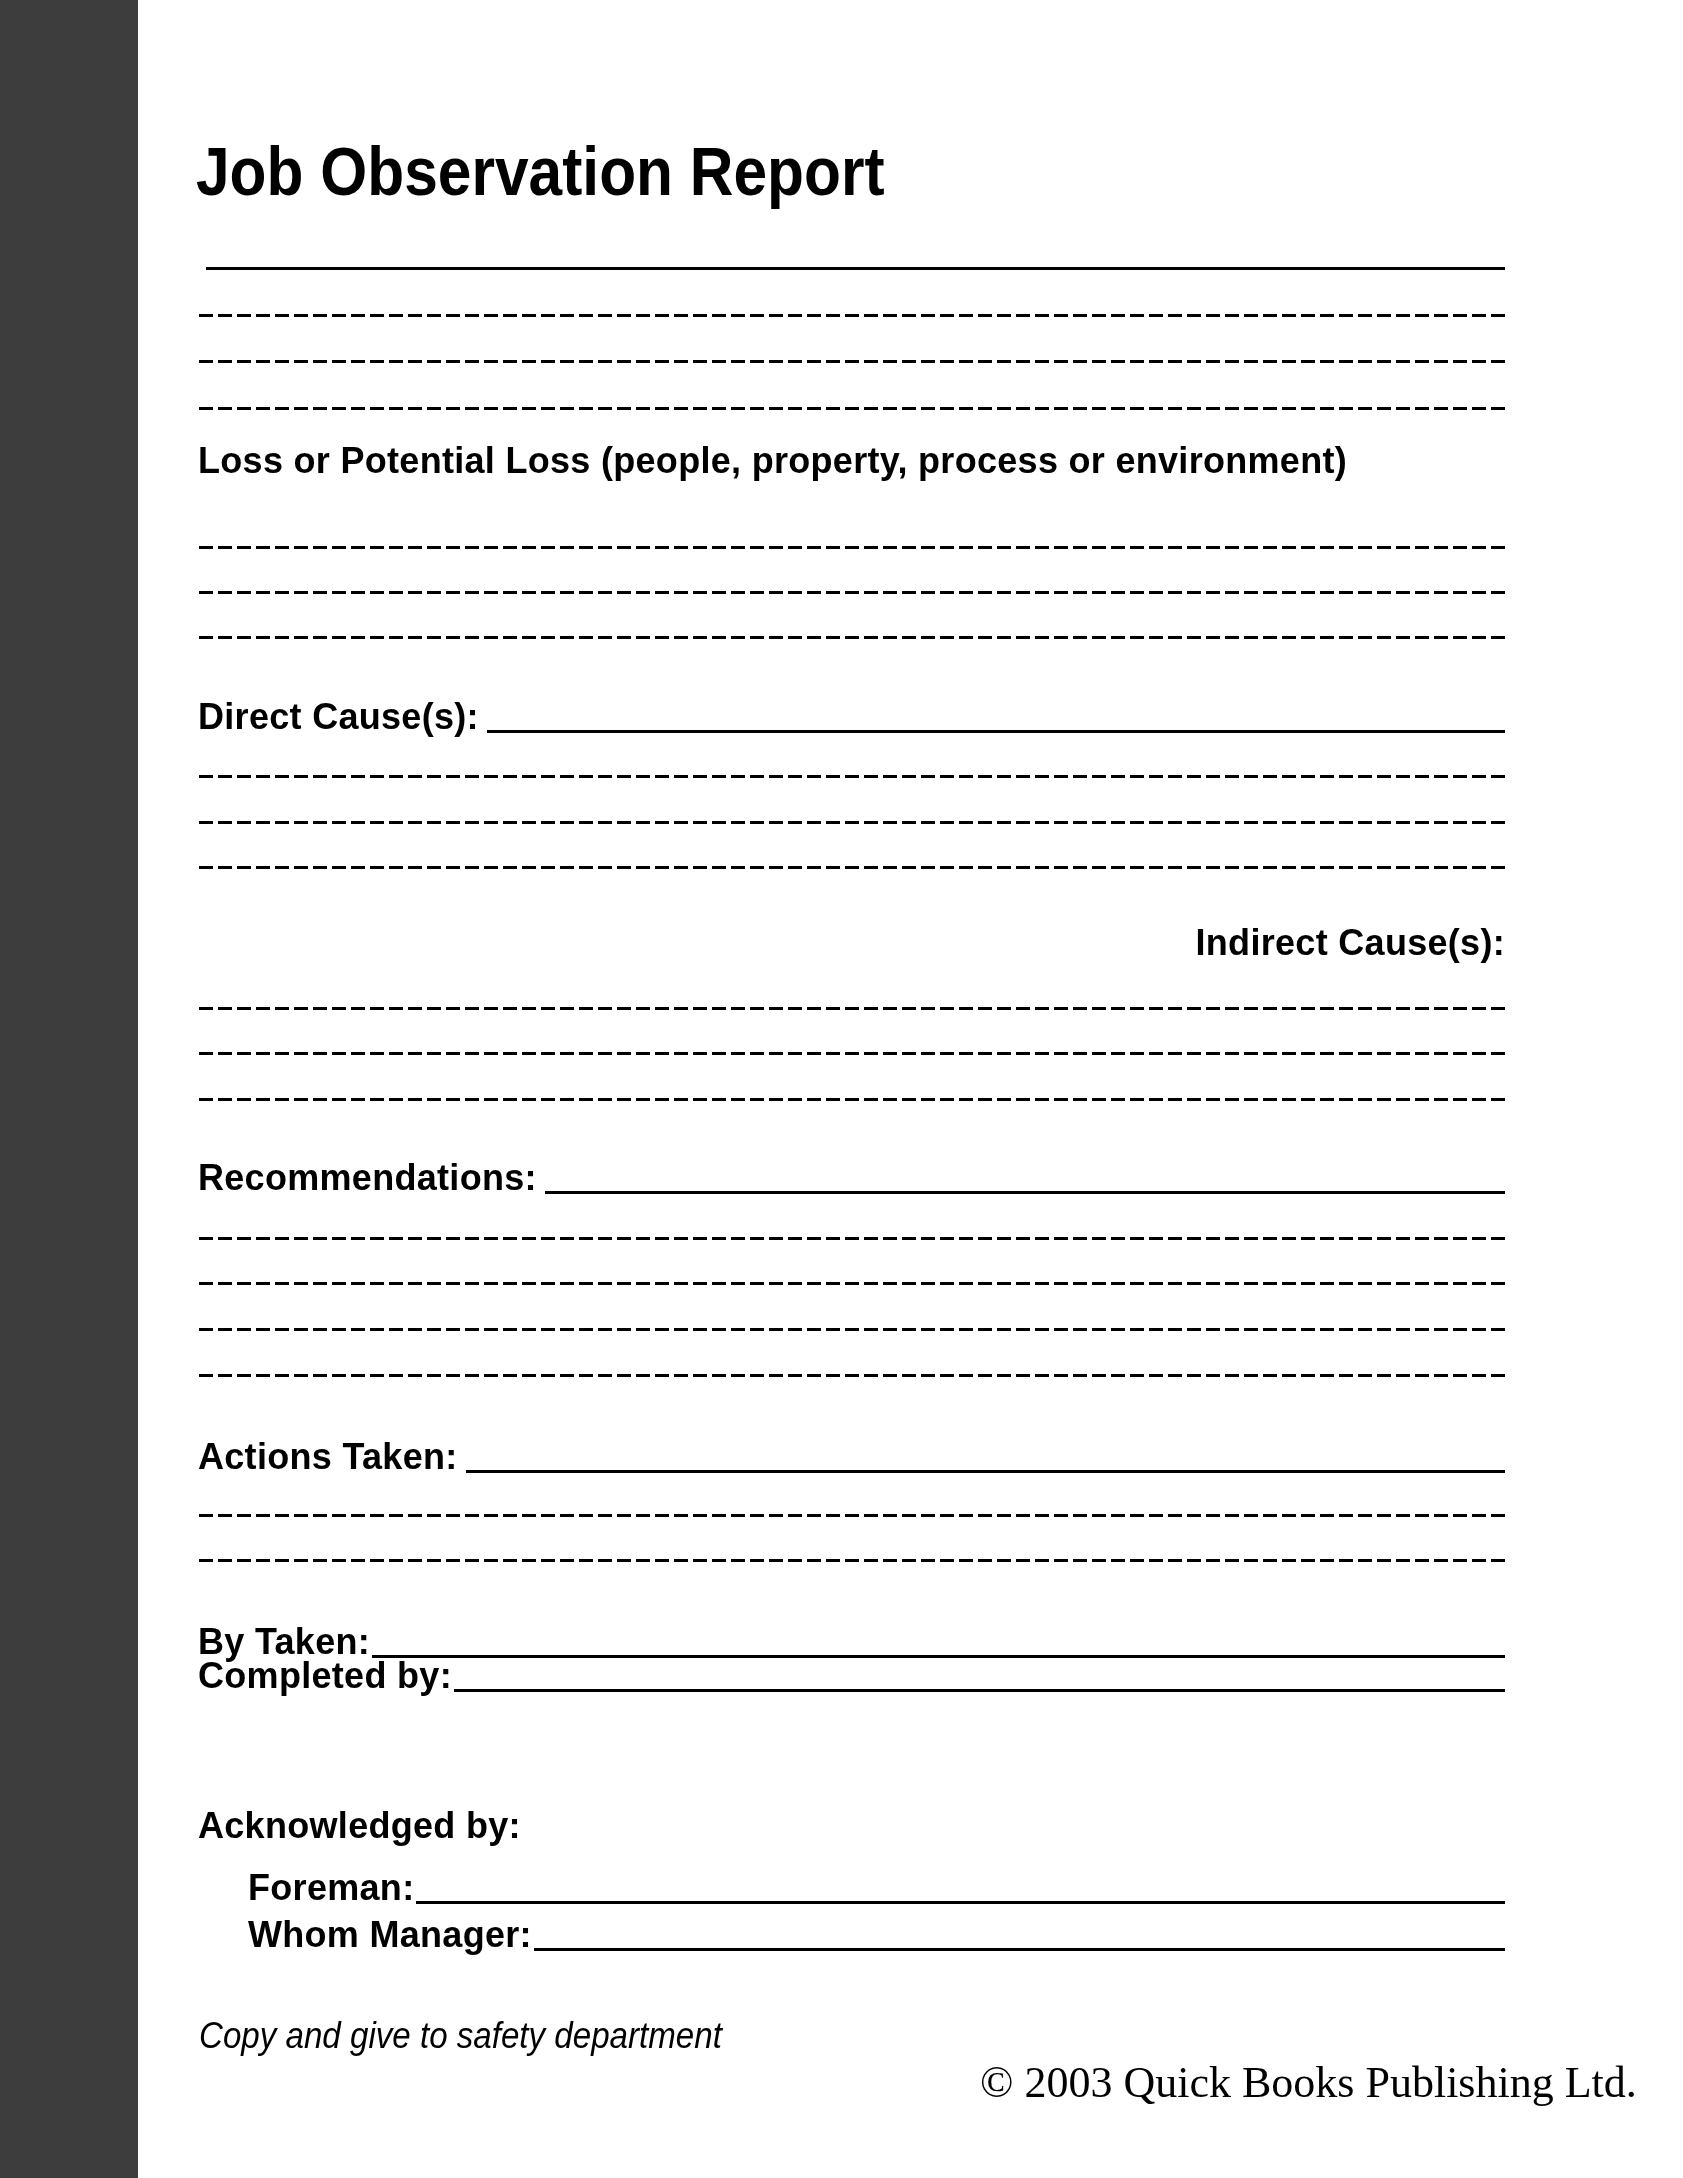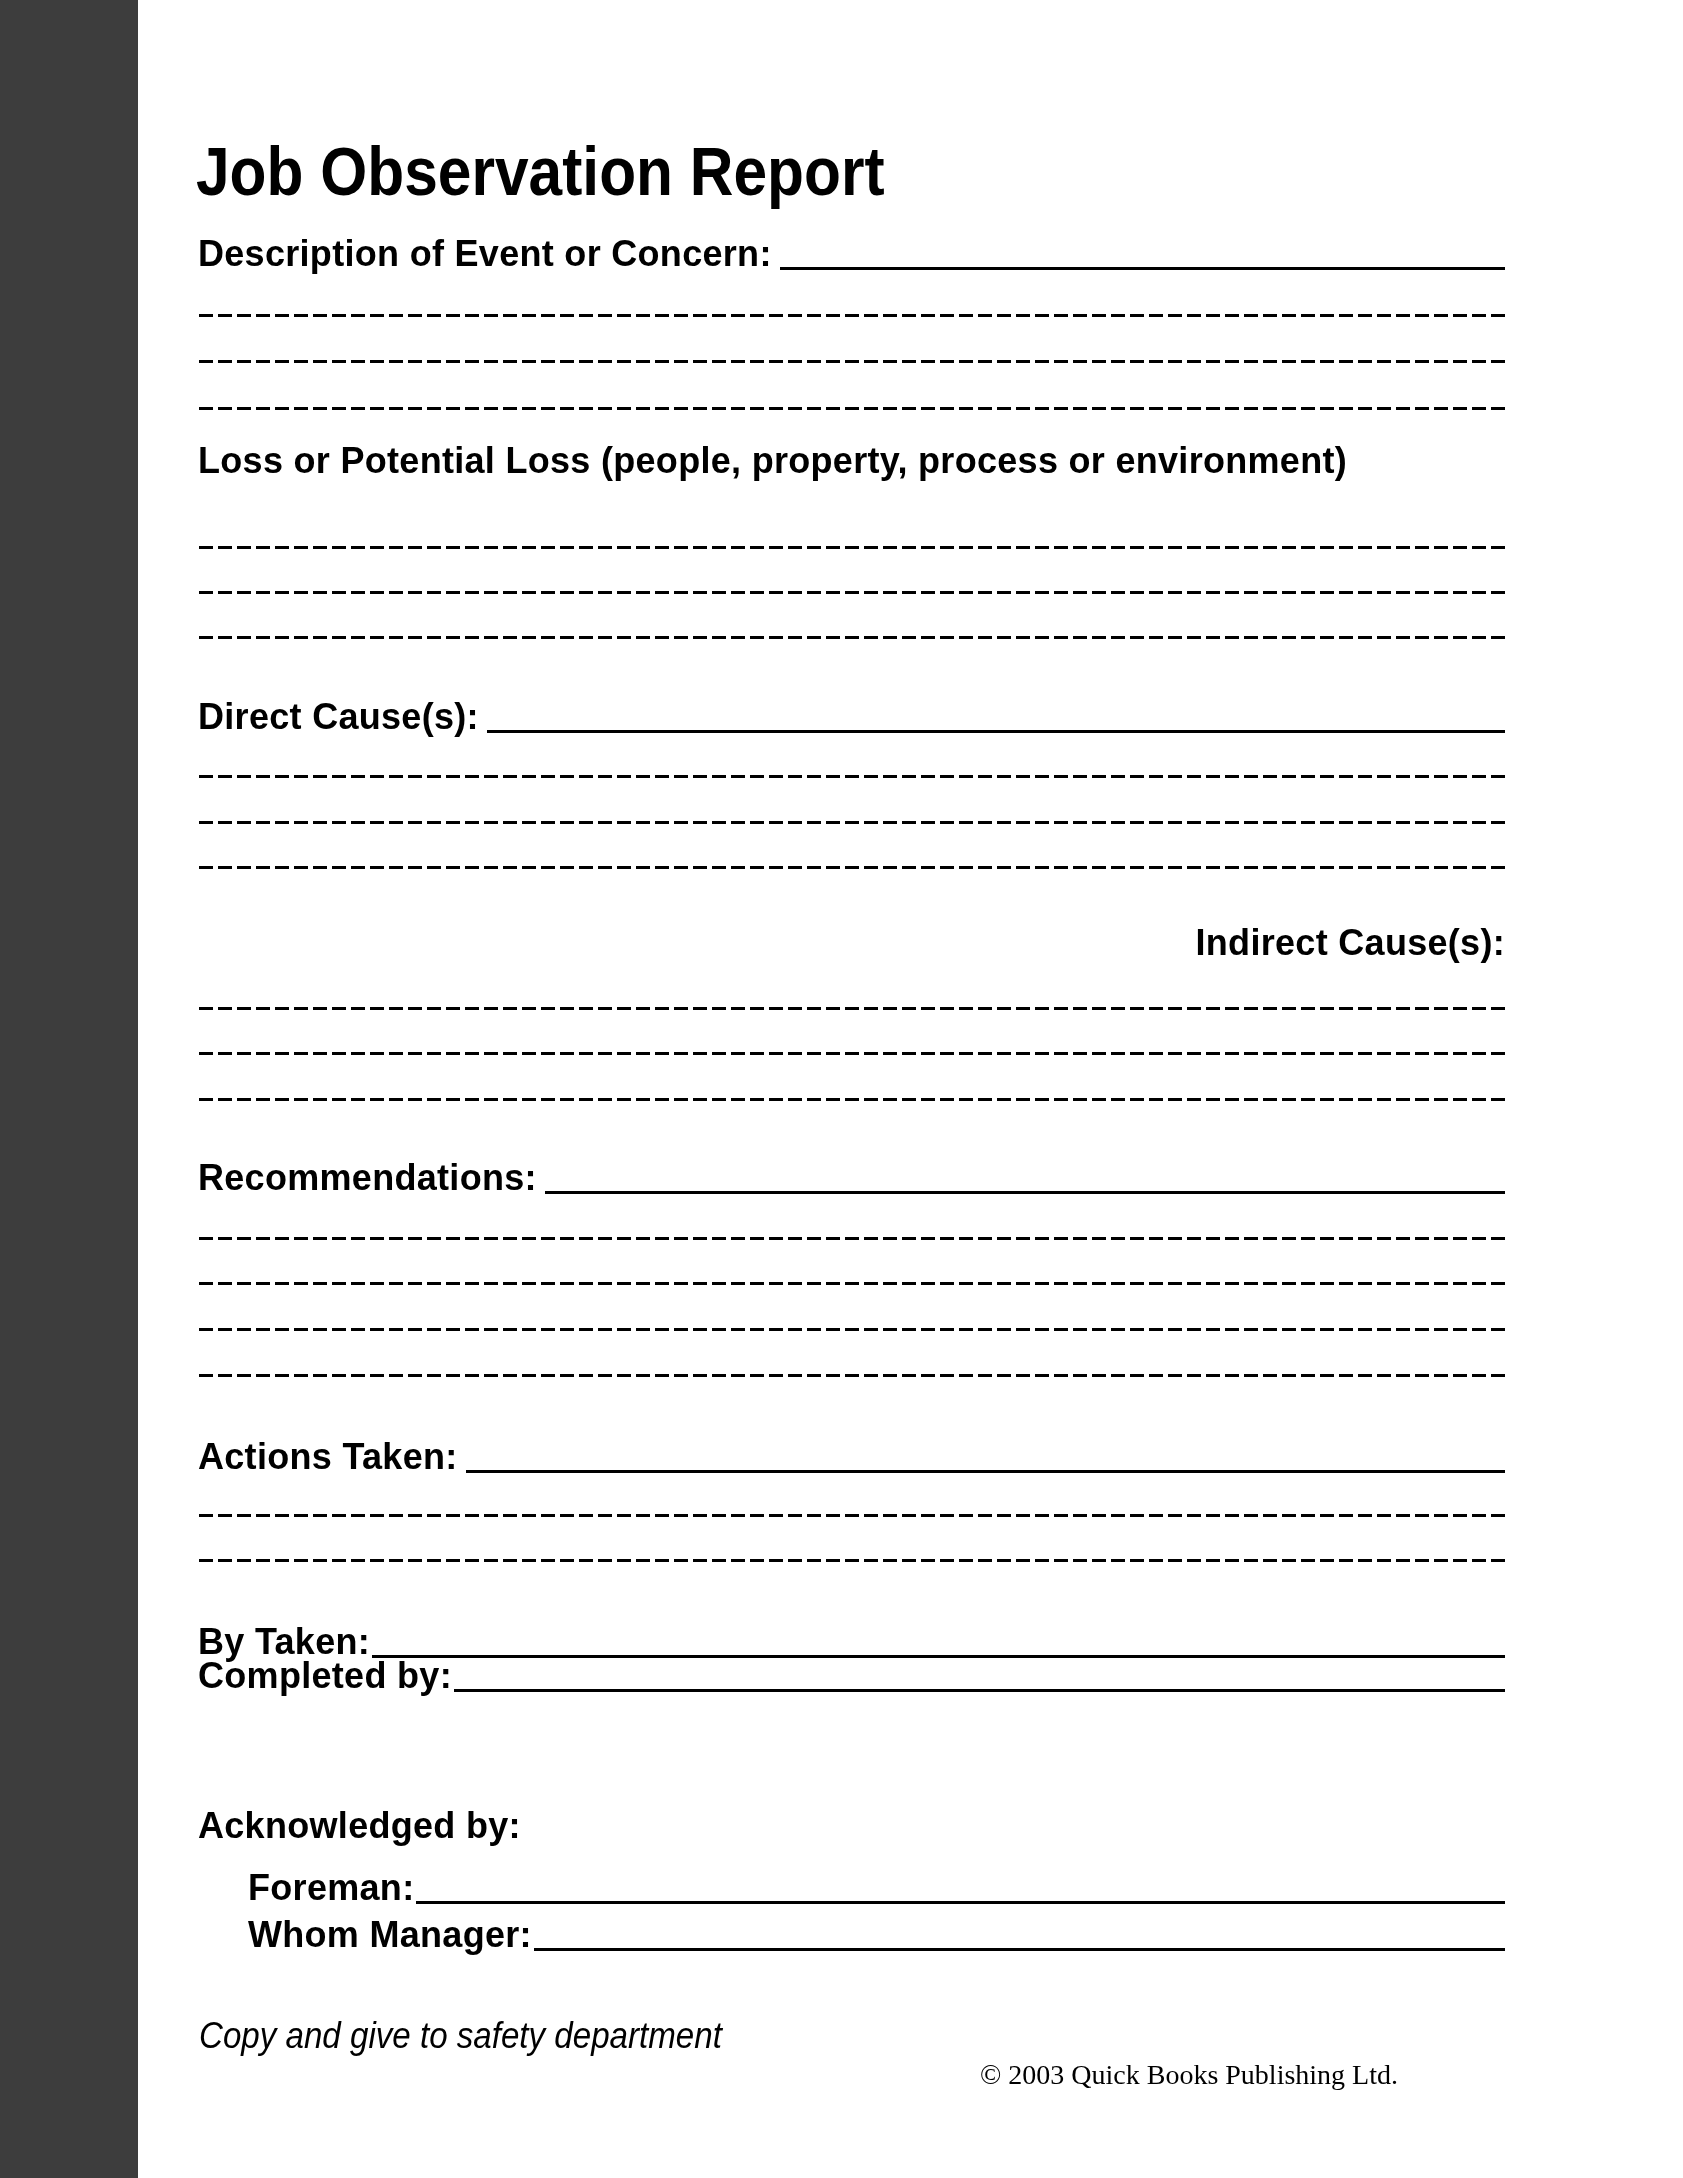--- a/index.html
+++ b/index.html
@@ -7,31 +7,30 @@
   .sidebar { position:absolute; left:0; top:0; width:138px; height:2178px; background:#3d3d3d; }
   .title { position:absolute; left:196px; top:137px; font-size:65px; font-weight:bold; line-height:1; white-space:nowrap; letter-spacing:0px; transform-origin:left top; transform:scaleX(0.93) scaleY(1.05); }
   .row { position:absolute; left:198px; right:178px; height:44px; display:flex; align-items:flex-end; }
   .label { font-size:36px; font-weight:bold; line-height:1; white-space:nowrap; padding-bottom:2px; letter-spacing:0.3px; }
   .blank { flex:1; height:0; border-bottom:3px solid #000; margin-bottom:4px; margin-left:8px; }
   .blank.tight { margin-left:2px; }
   .dash { position:absolute; left:199px; width:1306px; height:3px;
     background:repeating-linear-gradient(to right, #000 0, #000 14px, transparent 14px, transparent 19px); }
   .indent { left:248px;margin-top:16px; }
   .note { position:absolute; left:199px; top:2018px; font-size:36px; font-style:italic; line-height:1; white-space:nowrap; transform-origin:left top; transform:scaleX(0.92); }
-  .copyright { position:absolute; left:980px; top:2061px; font-family:"Liberation Serif", serif; font-size:28px; line-height:1; white-space:nowrap; }
+  .copyright { position:absolute; left:980px; top:2061px; font-family:"Liberation Serif", serif; font-size:44px; line-height:1; white-space:nowrap; }
 </style>
 </head>
 <body>
 
 <div class="sidebar"></div>
 
 <div class="title">Job Observation Report</div>
 
 <div class="row" style="top:230px;">
-  <span class="label">Description of Event or Concern:</span>
   <span class="blank"></span>
 </div>
 <div class="dash" style="top:314px;"></div>
 <div class="dash" style="top:360px;"></div>
 <div class="dash" style="top:407px;"></div>
 
 <div class="row" style="top:437px;">
   <span class="label">Loss or Potential Loss (people, property, process or environment)</span>
 </div>
 <div class="dash" style="top:546px;"></div>

